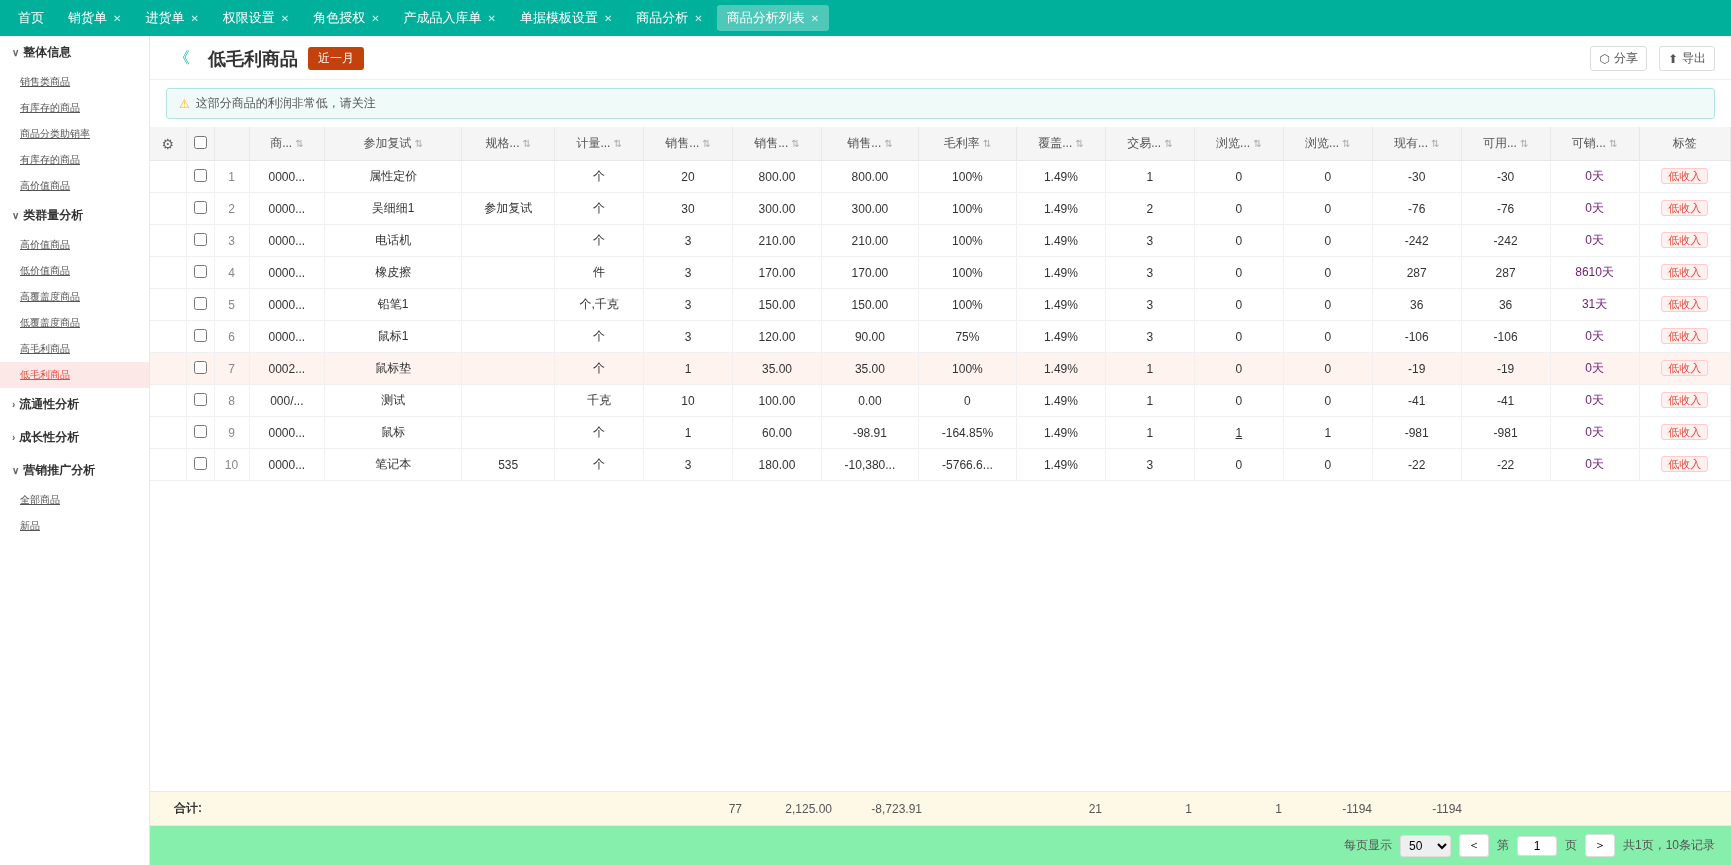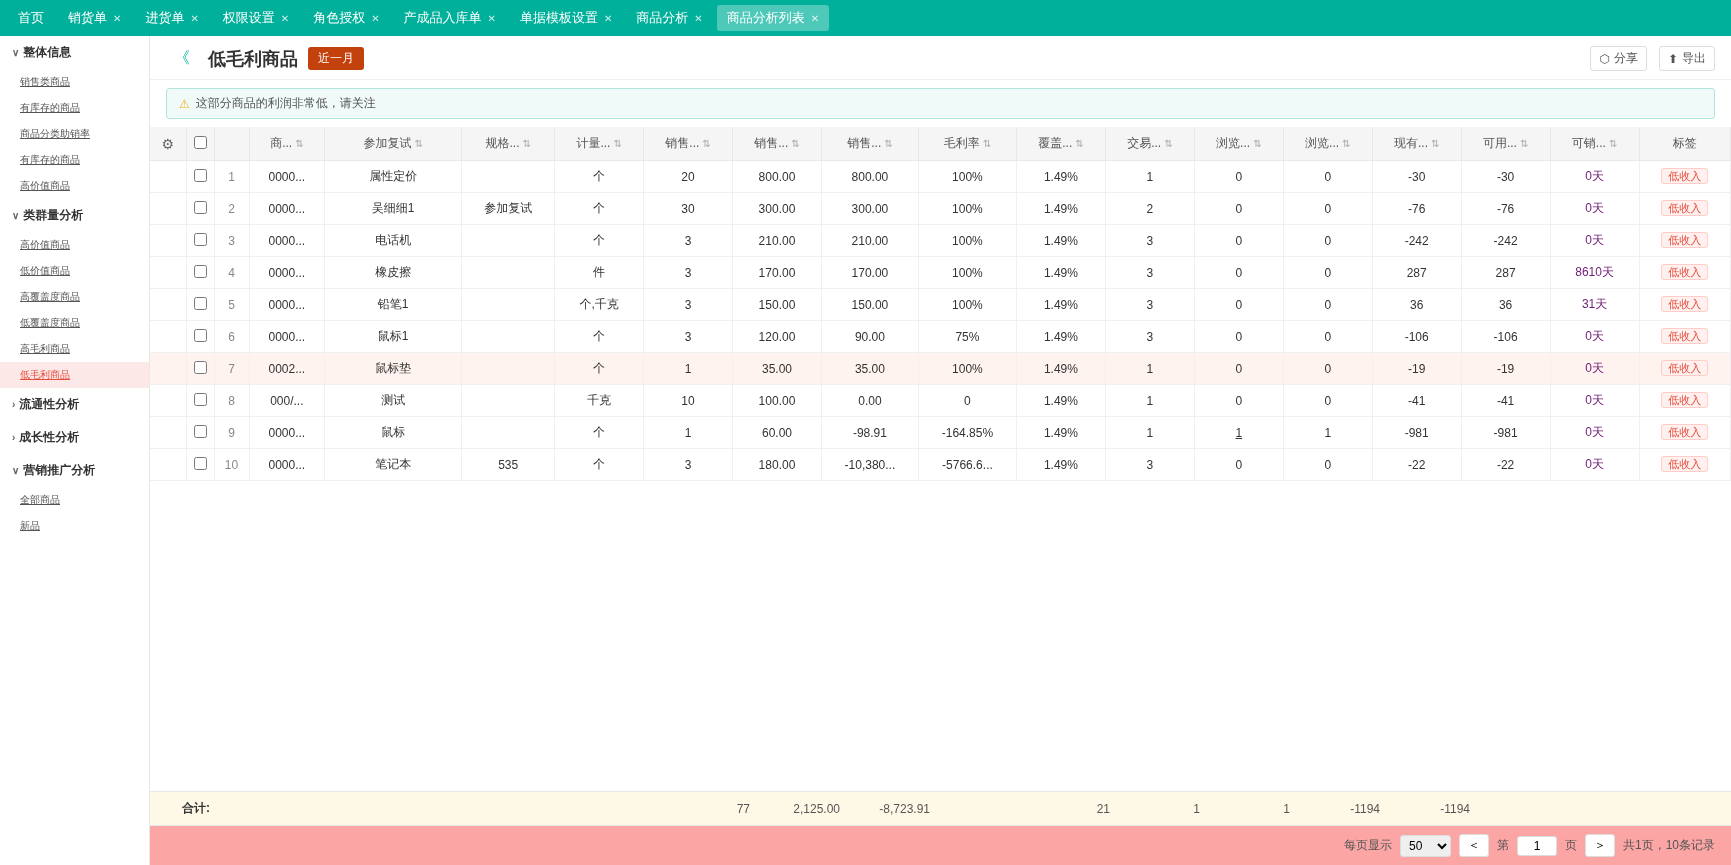--- a/index.html
+++ b/index.html
@@ -216,41 +216,41 @@
       font-size: 11px;
     }
 
     .orange-text { color: #701a75; }
     .underline-text { text-decoration: underline; cursor: pointer; color: #333; }
 
     
     .table-footer {
       background: #fef9e7;
       border-top: 1px solid #e8e8e8;
-      padding: 8px 32px;
+      padding: 8px 24px;
       display: flex;
       align-items: center;
       gap: 10px;
       flex-shrink: 0;
       font-size: 12px;
       color: #555;
     }
     .footer-label { font-weight: bold; color: #333; margin-right: 10px; }
     .footer-cell { min-width: 80px; text-align: right; }
 
     
     .pagination {
       padding: 8px 16px;
       display: flex;
       align-items: center;
       justify-content: flex-end;
       gap: 8px;
       border-top: 1px solid #e8e8e8;
       flex-shrink: 0;
-      background: #fca5a5;
+      background: #86efac;
       font-size: 12px;
       color: #555;
     }
     .pagination-select {
       border: 1px solid #ddd;
       border-radius: 3px;
       padding: 2px 4px;
       font-size: 12px;
     }
     .pagination-btn {

